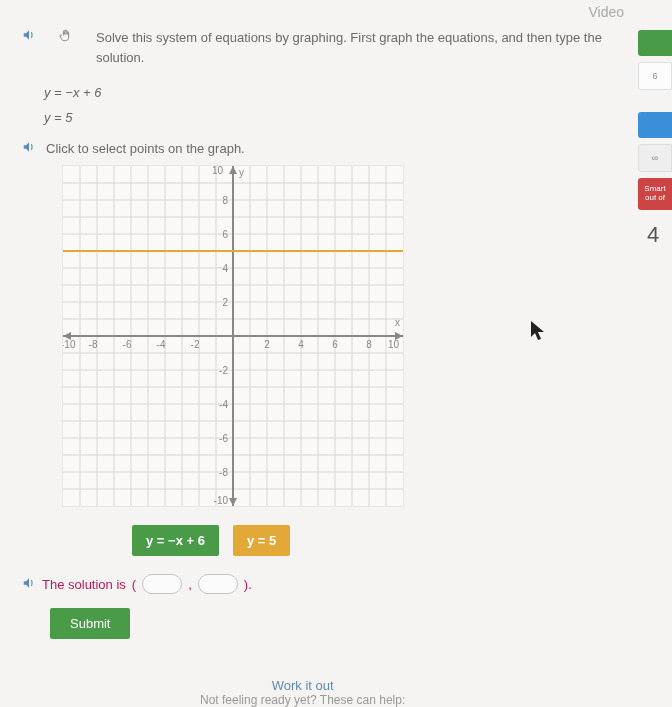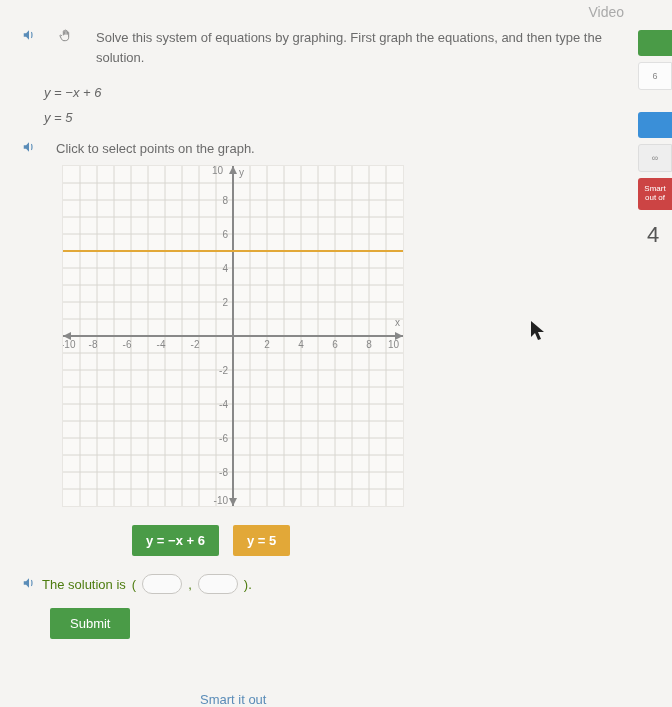--- a/index.html
+++ b/index.html
@@ -67,21 +67,21 @@
   .hand-icon svg { width:16px; height:16px; }
   .eqs {
     margin: 14px 0 10px 22px;
     font-style: italic;
     color: #666;
     line-height: 1.9;
   }
   .instruction {
     display:flex;
     align-items:center;
-    gap:20px;
+    gap:10px;
     color:#6b6b6b;
     margin-bottom:8px;
   }
   .graph-wrap {
     margin-left: 40px;
     margin-top: 6px;
   }
   .graph {
     width: 340px;
     height: 340px;
@@ -106,21 +106,21 @@
     font-weight: bold;
     cursor: pointer;
   }
   .btn-green { background: #4a9b47; }
   .btn-orange { background: #e2a838; }
   .solution-row {
     display:flex;
     align-items:center;
     gap:6px;
     margin: 10px 0 14px 0;
-    color:#4d7c0f;
+    color:#be185d;
   }
   .blank {
     display:inline-block;
     width:38px;
     height:18px;
     border:1px solid #c8c6c2;
     border-radius:10px;
     background:#fafafa;
     vertical-align: middle;
   }
@@ -302,20 +302,21 @@
     <span>,</span>
     <span class="blank"></span>
     <span>).</span>
   </div>
 
   <button class="submit-btn">Submit</button>
 
 </div>
 
 <div class="footer">
-  <div class="work">Smart it out</div>
+  <div class="work">Work it out</div>
+  <div class="sub">Not feeling ready yet? These can help:</div>
 </div>
 
 <div class="cursor-arrow">
   <svg width="18" height="22" viewBox="0 0 18 22">
       <path d="M1 1 L1 17 L5 13 L8 20 L11 19 L8 12 L14 12 Z" fill="#222"></path>
     </svg>
 </div>
 
 </body></html>

